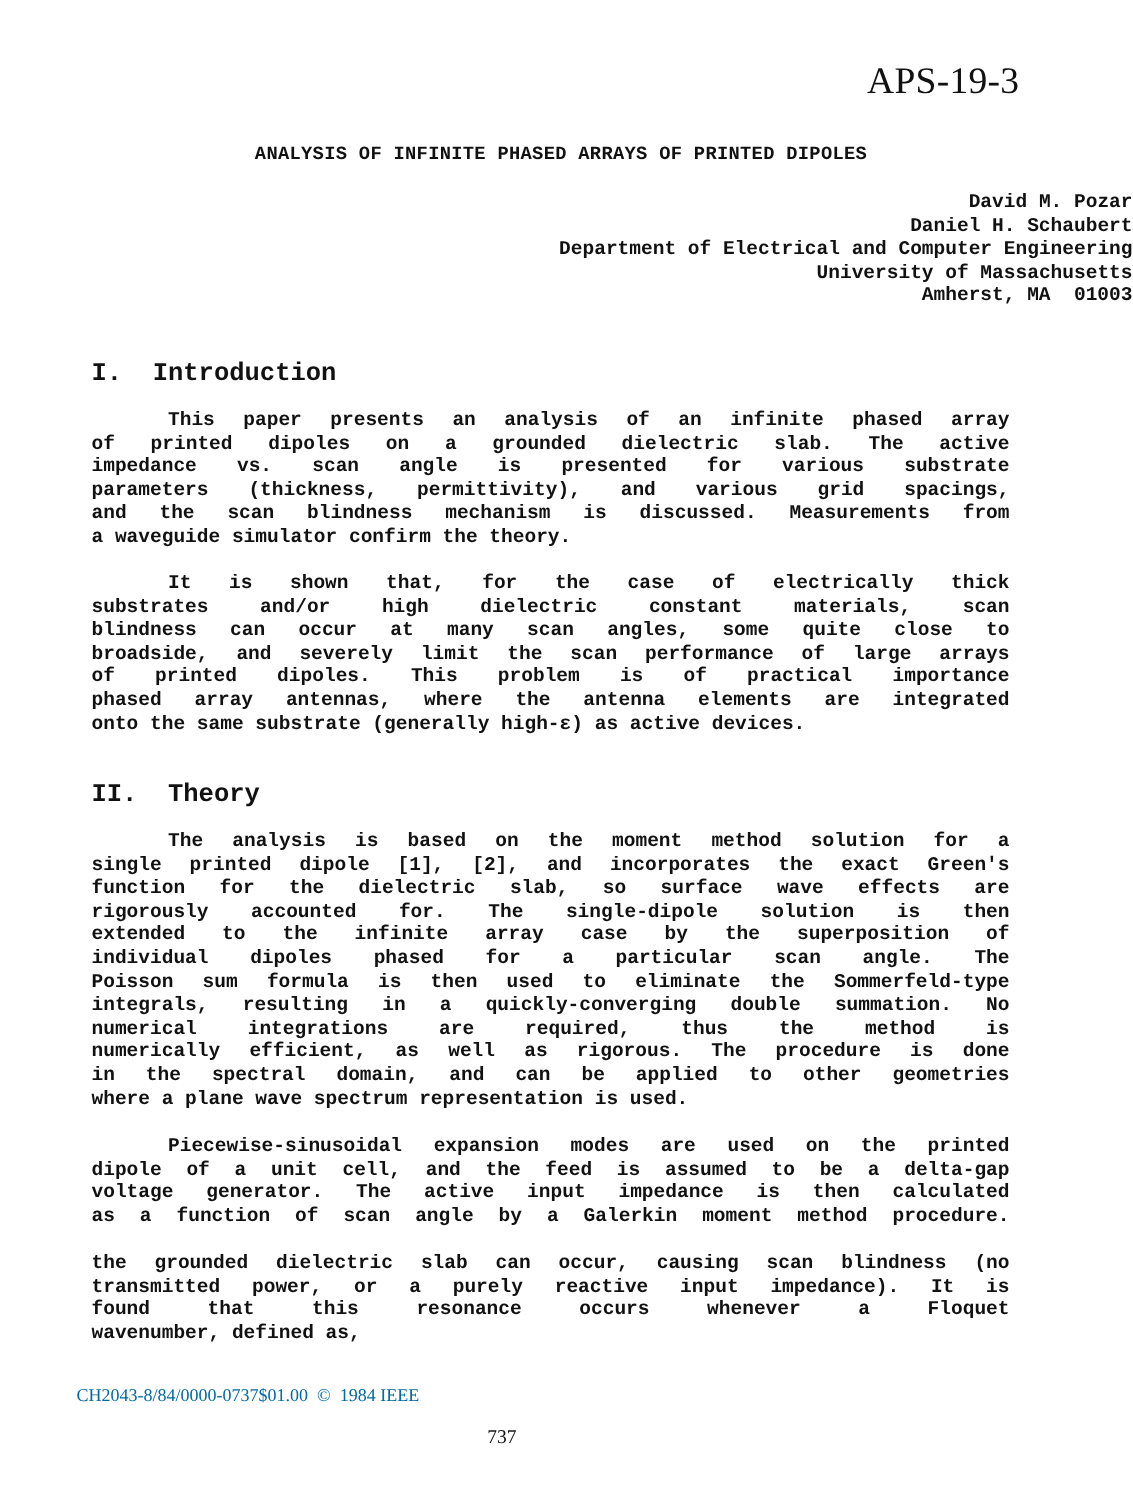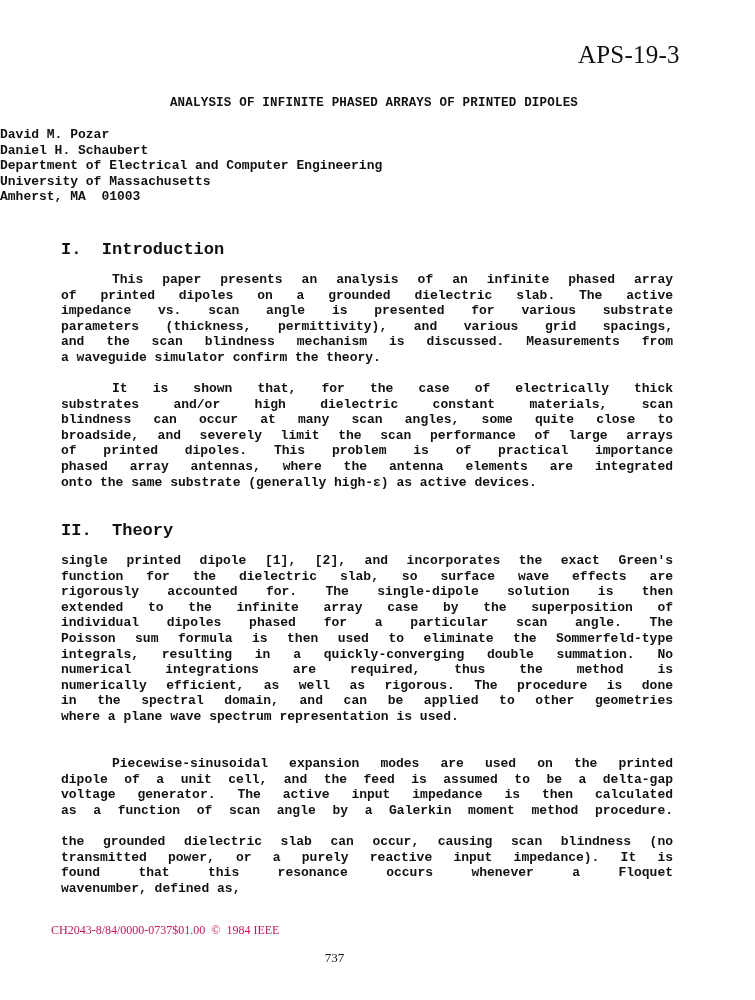--- a/index.html
+++ b/index.html
@@ -1,28 +1,28 @@
 <!DOCTYPE html>
 <html><head>
 <meta charset="utf-8">
 <style>
   html, body { margin: 0; padding: 0; background: #ffffff; }
   body { width: 755px; height: 1000px; position: relative; overflow: hidden; color: #111; }
   .serif { font-family: "Liberation Serif", "DejaVu Serif", serif; }
   .mono { font-family: "Liberation Mono", "DejaVu Sans Mono", monospace; font-weight: bold; }
   .session-id { position: absolute; left: 578px; top: 41px; font-size: 25px; letter-spacing: 0.2px; }
   .title { position: absolute; left: 0; width: 676px; top: 96px; text-align: center; font-size: 12.5px; letter-spacing: 0.2px; padding-left: 36px; }
-  .authors { position: absolute; left: 0; width: 755px; top: 127px; text-align: left; font-size: 13px; line-height: 15.5px; }
+  .authors { position: absolute; left: 0; width: 755px; top: 127px; text-align: right; font-size: 13px; line-height: 15.5px; }
   .authors div { white-space: pre; }
   .section-heading { position: absolute; left: 61px; font-size: 17px; white-space: pre; }
   .para { position: absolute; left: 61px; width: 612px; font-size: 13px; line-height: 15.6px; }
   .line { display: block; text-align: justify; text-align-last: justify; white-space: nowrap; height: 15.6px; }
   .line.last { text-align-last: left; }
   .line.indent { padding-left: 51px; }
-  .footer-code { position: absolute; left: 51px; top: 923px; font-size: 12px; white-space: pre; color: #be185d; }
+  .footer-code { position: absolute; left: 51px; top: 923px; font-size: 12px; white-space: pre; color: #0369a1; }
   .page-number { position: absolute; left: 0; width: 657px; top: 950px; text-align: center; font-size: 13px; padding-left: 12px; box-sizing: border-box; }
 </style>
 </head>
 <body>
 
 <div>
   <div class="session-id serif">APS-19-3</div>
 
   <div class="title mono">ANALYSIS OF INFINITE PHASED ARRAYS OF PRINTED DIPOLES</div>
 
@@ -51,20 +51,21 @@
     <span class="line">blindness can occur at many scan angles, some quite close to</span>
     <span class="line">broadside, and severely limit the scan performance of large arrays</span>
     <span class="line">of printed dipoles.  This problem is of practical importance</span>
     <span class="line">phased array antennas, where the antenna elements are integrated</span>
     <span class="line last">onto the same substrate (generally high-ε) as active devices.</span>
   </div>
 
   <div class="section-heading mono" style="top:521px;">II.  Theory</div>
 
   <div class="para mono" style="top:553px;">
+    <span class="line indent">The analysis is based on the moment method solution for a</span>
     <span class="line">single printed dipole [1], [2], and incorporates the exact Green's</span>
     <span class="line">function for the dielectric slab, so surface wave effects are</span>
     <span class="line">rigorously accounted for.  The single-dipole solution is then</span>
     <span class="line">extended to the infinite array case  by the superposition of</span>
     <span class="line">individual dipoles phased for a particular scan angle.  The</span>
     <span class="line">Poisson sum formula is then used to eliminate the Sommerfeld-type</span>
     <span class="line">integrals, resulting in a quickly-converging double summation.  No</span>
     <span class="line">numerical integrations are required, thus the method is</span>
     <span class="line">numerically efficient, as well as rigorous.  The procedure is done</span>
     <span class="line">in the spectral domain, and can be applied to other geometries</span>

